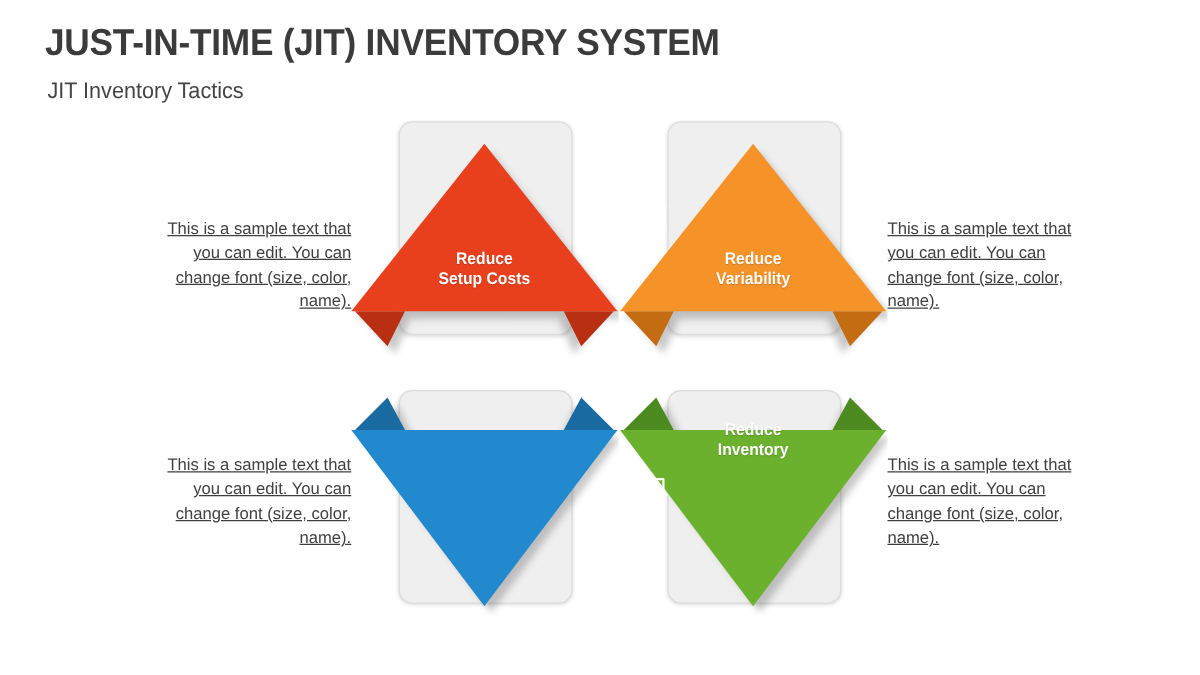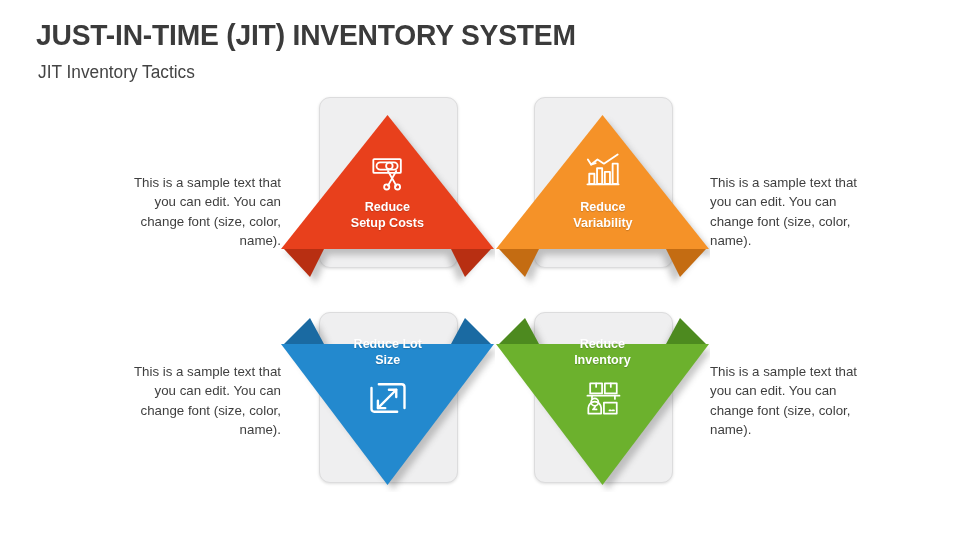--- a/index.html
+++ b/index.html
@@ -46,21 +46,21 @@
   #unit-br { left: 495px; top: 312px; }
 
   .unit svg { position: absolute; left: 0; top: 0; display: block; }
 
   
   .unit .dropshadow { filter: blur(3px); opacity: 0.33; }
 
   
   .tri-content {
     position: absolute; left: 0; width: 215px;
-    display: flex; flex-direction: column; align-items: center;
+    display: flex; flex-direction: column; 
     pointer-events: none;
   }
   .up .tri-content { top: 36px; }
   .down .tri-content { top: 24px; }
 
   .tri-label {
     text-align: center; color: #ffffff; font-weight: bold;
     font-size: 13.5px; line-height: 15.5px;
     text-shadow: 0 1px 1px rgba(0,0,0,0.18);
     transform: scaleX(0.93);
@@ -68,21 +68,21 @@
   .up .tri-label { order: 2; margin-top: 6px; }
   .down .tri-label { order: 1; }
   .tri-icon { width: 44px; height: 44px; }
   .up .tri-icon { order: 1; }
   .down .tri-icon { order: 2; margin-top: 9px; }
   .tri-icon svg { position: static; width: 100%; height: 100%; }
 
   
   .body-text {
     position: absolute; width: 150px;
-    font-size: 13.3px; line-height: 19.4px; color: #3f3f3f;
+    font-size: 13.3px; line-height: 19.4px; color: #3f3f3f; text-decoration: underline;
   }
   .body-text.right-align { text-align: right; }
   .body-text.left-align  { text-align: left; }
   #text-tl { left: 131px; top: 173px; }
   #text-tr { left: 710px; top: 173px; }
   #text-bl { left: 131px; top: 362px; }
   #text-br { left: 710px; top: 362px; }
 </style>
 </head>
 <body>
@@ -161,35 +161,20 @@
     <svg width="215" height="180" viewBox="0 0 215 180" aria-hidden="true">
       <g class="dropshadow">
         <polygon points="10,38 217,38 113,178" fill="#5a5a5a"></polygon>
         <polygon points="14,38 50,38 38,12" fill="#5a5a5a"></polygon>
         <polygon points="205,38 169,38 181,12" fill="#5a5a5a"></polygon>
       </g>
       <polygon points="4,32 44,32 30,6" fill="#1a6aa2"></polygon>
       <polygon points="211,32 171,32 185,6" fill="#1a6aa2"></polygon>
       <polygon points="1,32 214,32 107.5,173" fill="#2389ce"></polygon>
     </svg>
-    <div class="tri-content">
-      <div class="tri-label">
-        <div>Reduce Lot</div>
-        <div>Size</div>
-      </div>
-      <div class="tri-icon">
-        <svg viewBox="0 0 48 48" fill="none" stroke="#ffffff" stroke-width="2.6" stroke-linecap="round" stroke-linejoin="round">
-          <path d="M14 9 H39 a3 3 0 0 1 3 3 V35"></path>
-          <path d="M34 39 H9 a3 3 0 0 1 -3 -3 V13"></path>
-          <line x1="13" y1="35" x2="33" y2="15"></line>
-          <polyline points="13,27 13,35 21,35"></polyline>
-          <polyline points="25,15 33,15 33,23"></polyline>
-        </svg>
-      </div>
-    </div>
   </div>
 
   <div class="unit down" id="unit-br">
     <svg width="215" height="180" viewBox="0 0 215 180" aria-hidden="true">
       <g class="dropshadow">
         <polygon points="10,38 217,38 113,178" fill="#5a5a5a"></polygon>
         <polygon points="14,38 50,38 38,12" fill="#5a5a5a"></polygon>
         <polygon points="205,38 169,38 181,12" fill="#5a5a5a"></polygon>
       </g>
       <polygon points="4,32 44,32 30,6" fill="#4d8a1f"></polygon>

